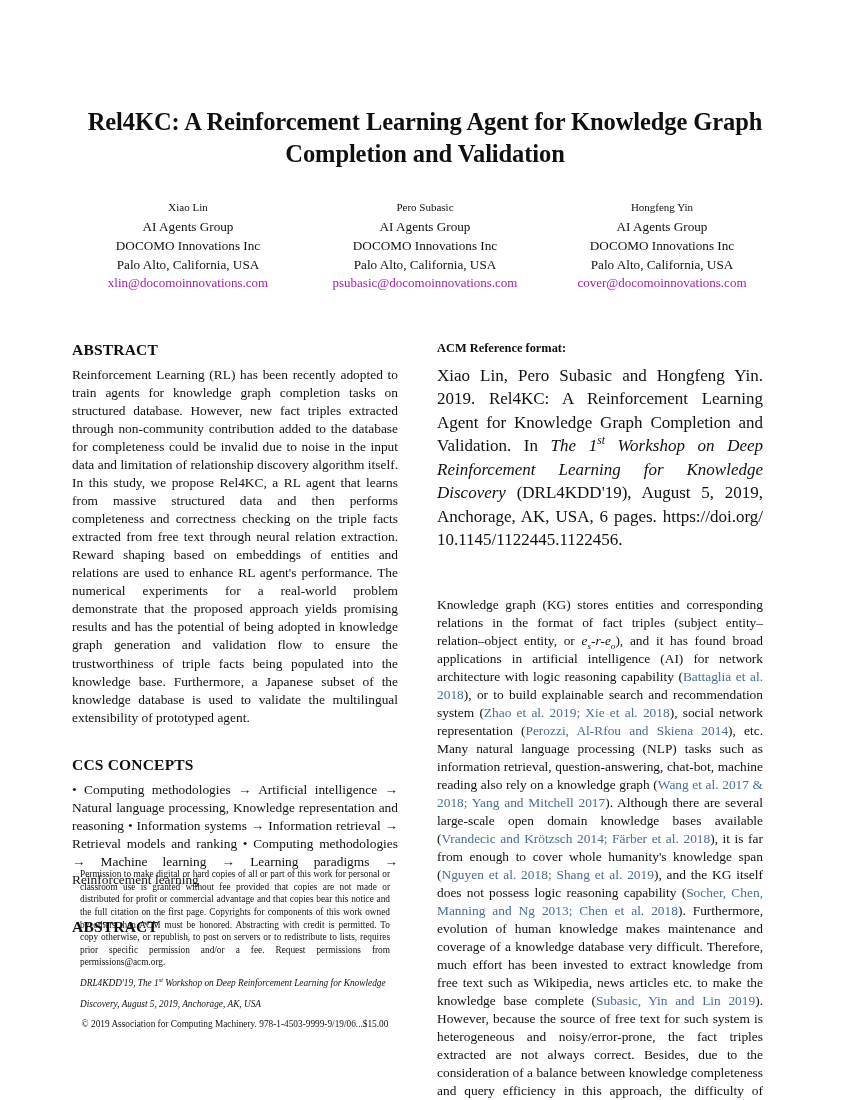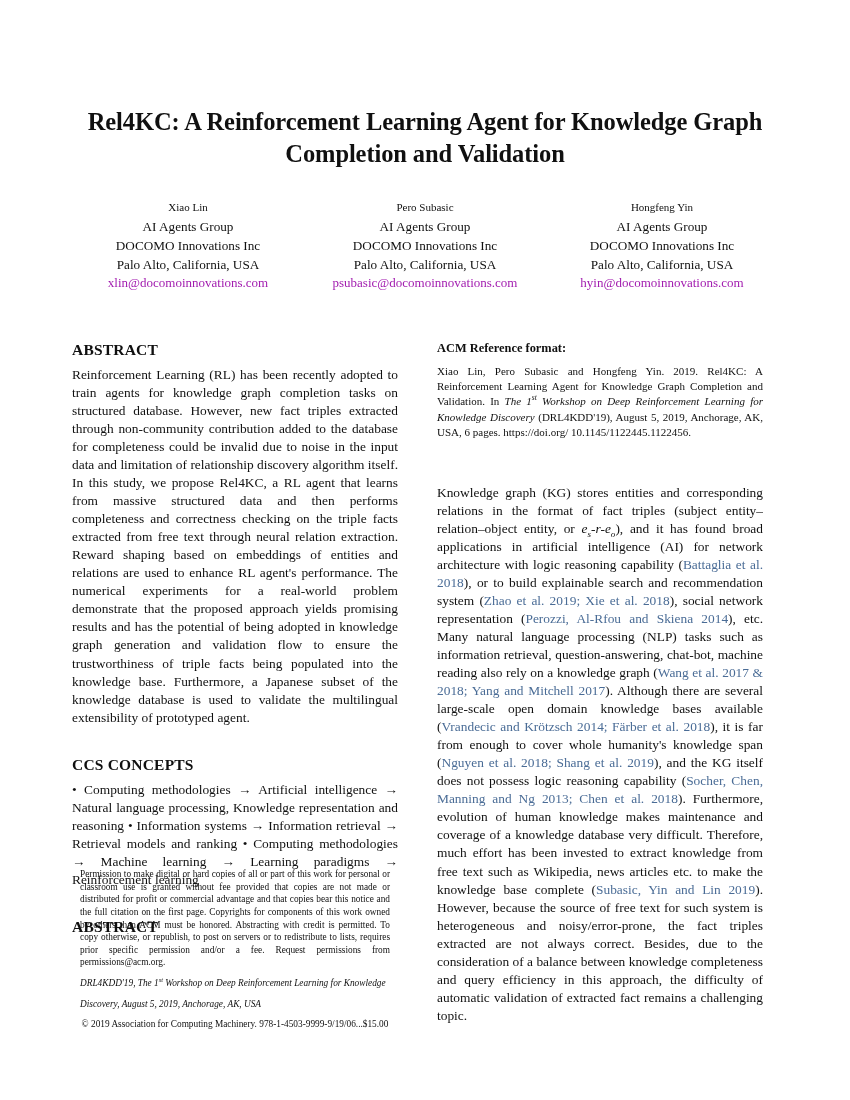--- a/index.html
+++ b/index.html
@@ -96,21 +96,21 @@
     hyphens: auto;
     -webkit-hyphens: auto;
   }
 
   .ref-head {
     font-size: 12.4px;
     font-weight: bold;
     margin: 0 0 8px 0;
   }
   p.ref-body {
-    font-size: 11px;
+    font-size: 17px;
     line-height: 1.38;
     text-align: justify;
     margin: 0;
   }
   .it { font-style: italic; }
   .lnk { color: #4a6c96; }
   sup { font-size: 0.68em; vertical-align: super; line-height: 0; }
   sub { font-size: 0.68em; vertical-align: sub; line-height: 0; }
 
   .gap-lg { height: 22px; }
@@ -166,21 +166,21 @@
       <div class="author-line">AI Agents Group</div>
       <div class="author-line">DOCOMO Innovations Inc</div>
       <div class="author-line">Palo Alto, California, USA</div>
       <div class="author-email">psubasic@docomoinnovations.com</div>
     </div>
     <div class="author">
       <div class="author-name">Hongfeng Yin</div>
       <div class="author-line">AI Agents Group</div>
       <div class="author-line">DOCOMO Innovations Inc</div>
       <div class="author-line">Palo Alto, California, USA</div>
-      <div class="author-email">hyin@docomoinnovations.com</div>
+      <div class="author-email">cover@docomoinnovations.com</div>
     </div>
   </div>
 
   <div class="col col-left">
 
     <h2 class="sec-head">ABSTRACT</h2>
     <p class="body">Reinforcement Learning (RL) has been recently adopted to train agents for knowledge graph completion tasks on structured database. However, new fact triples extracted through non-community contribution added to the database for completeness could be invalid due to noise in the input data and limitation of relationship discovery algorithm itself. In this study, we propose Rel4KC, a RL agent that learns from massive structured data and then performs completeness and correctness checking on the triple facts extracted from free text through neural relation extraction. Reward shaping based on embeddings of entities and relations are used to enhance RL agent's performance. The numerical experiments for a real-world problem demonstrate that the proposed approach yields promising results and has the potential of being adopted in knowledge graph generation and validation flow to ensure the trustworthiness of triple facts being populated into the knowledge base. Furthermore, a Japanese subset of the knowledge database is used to validate the multilingual extensibility of prototyped agent.</p>
 
     <div class="gap-md"></div>
 

